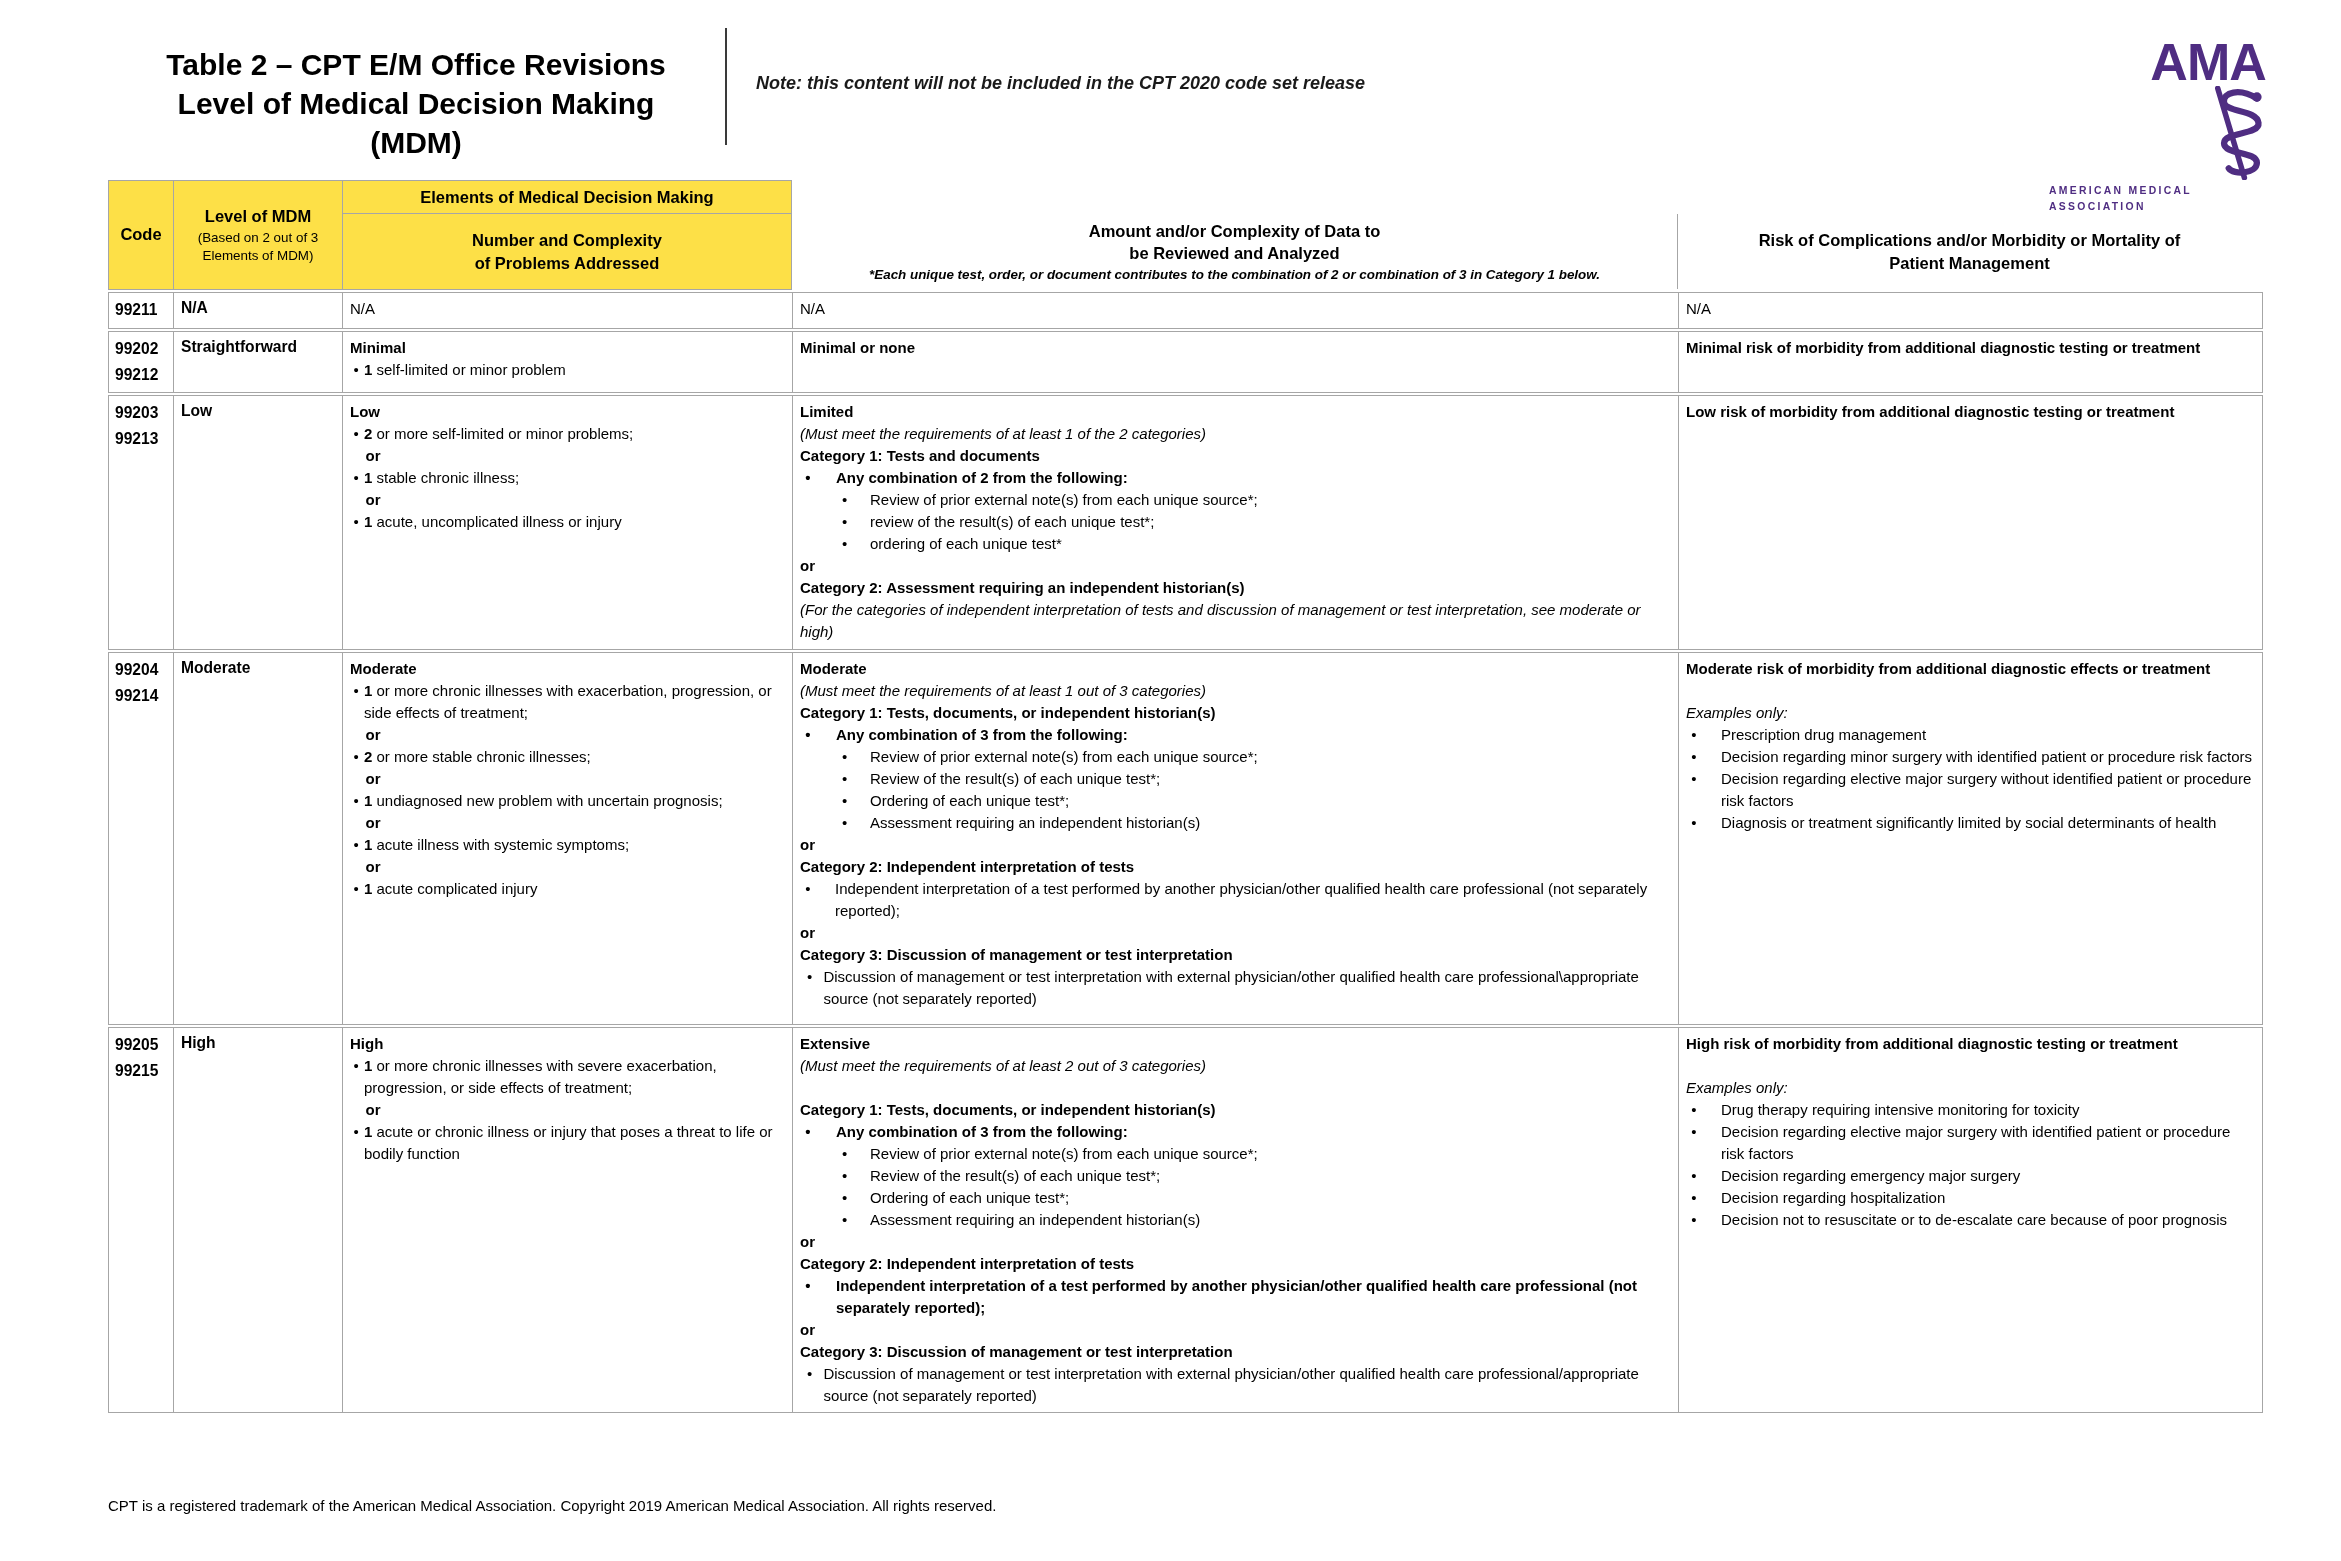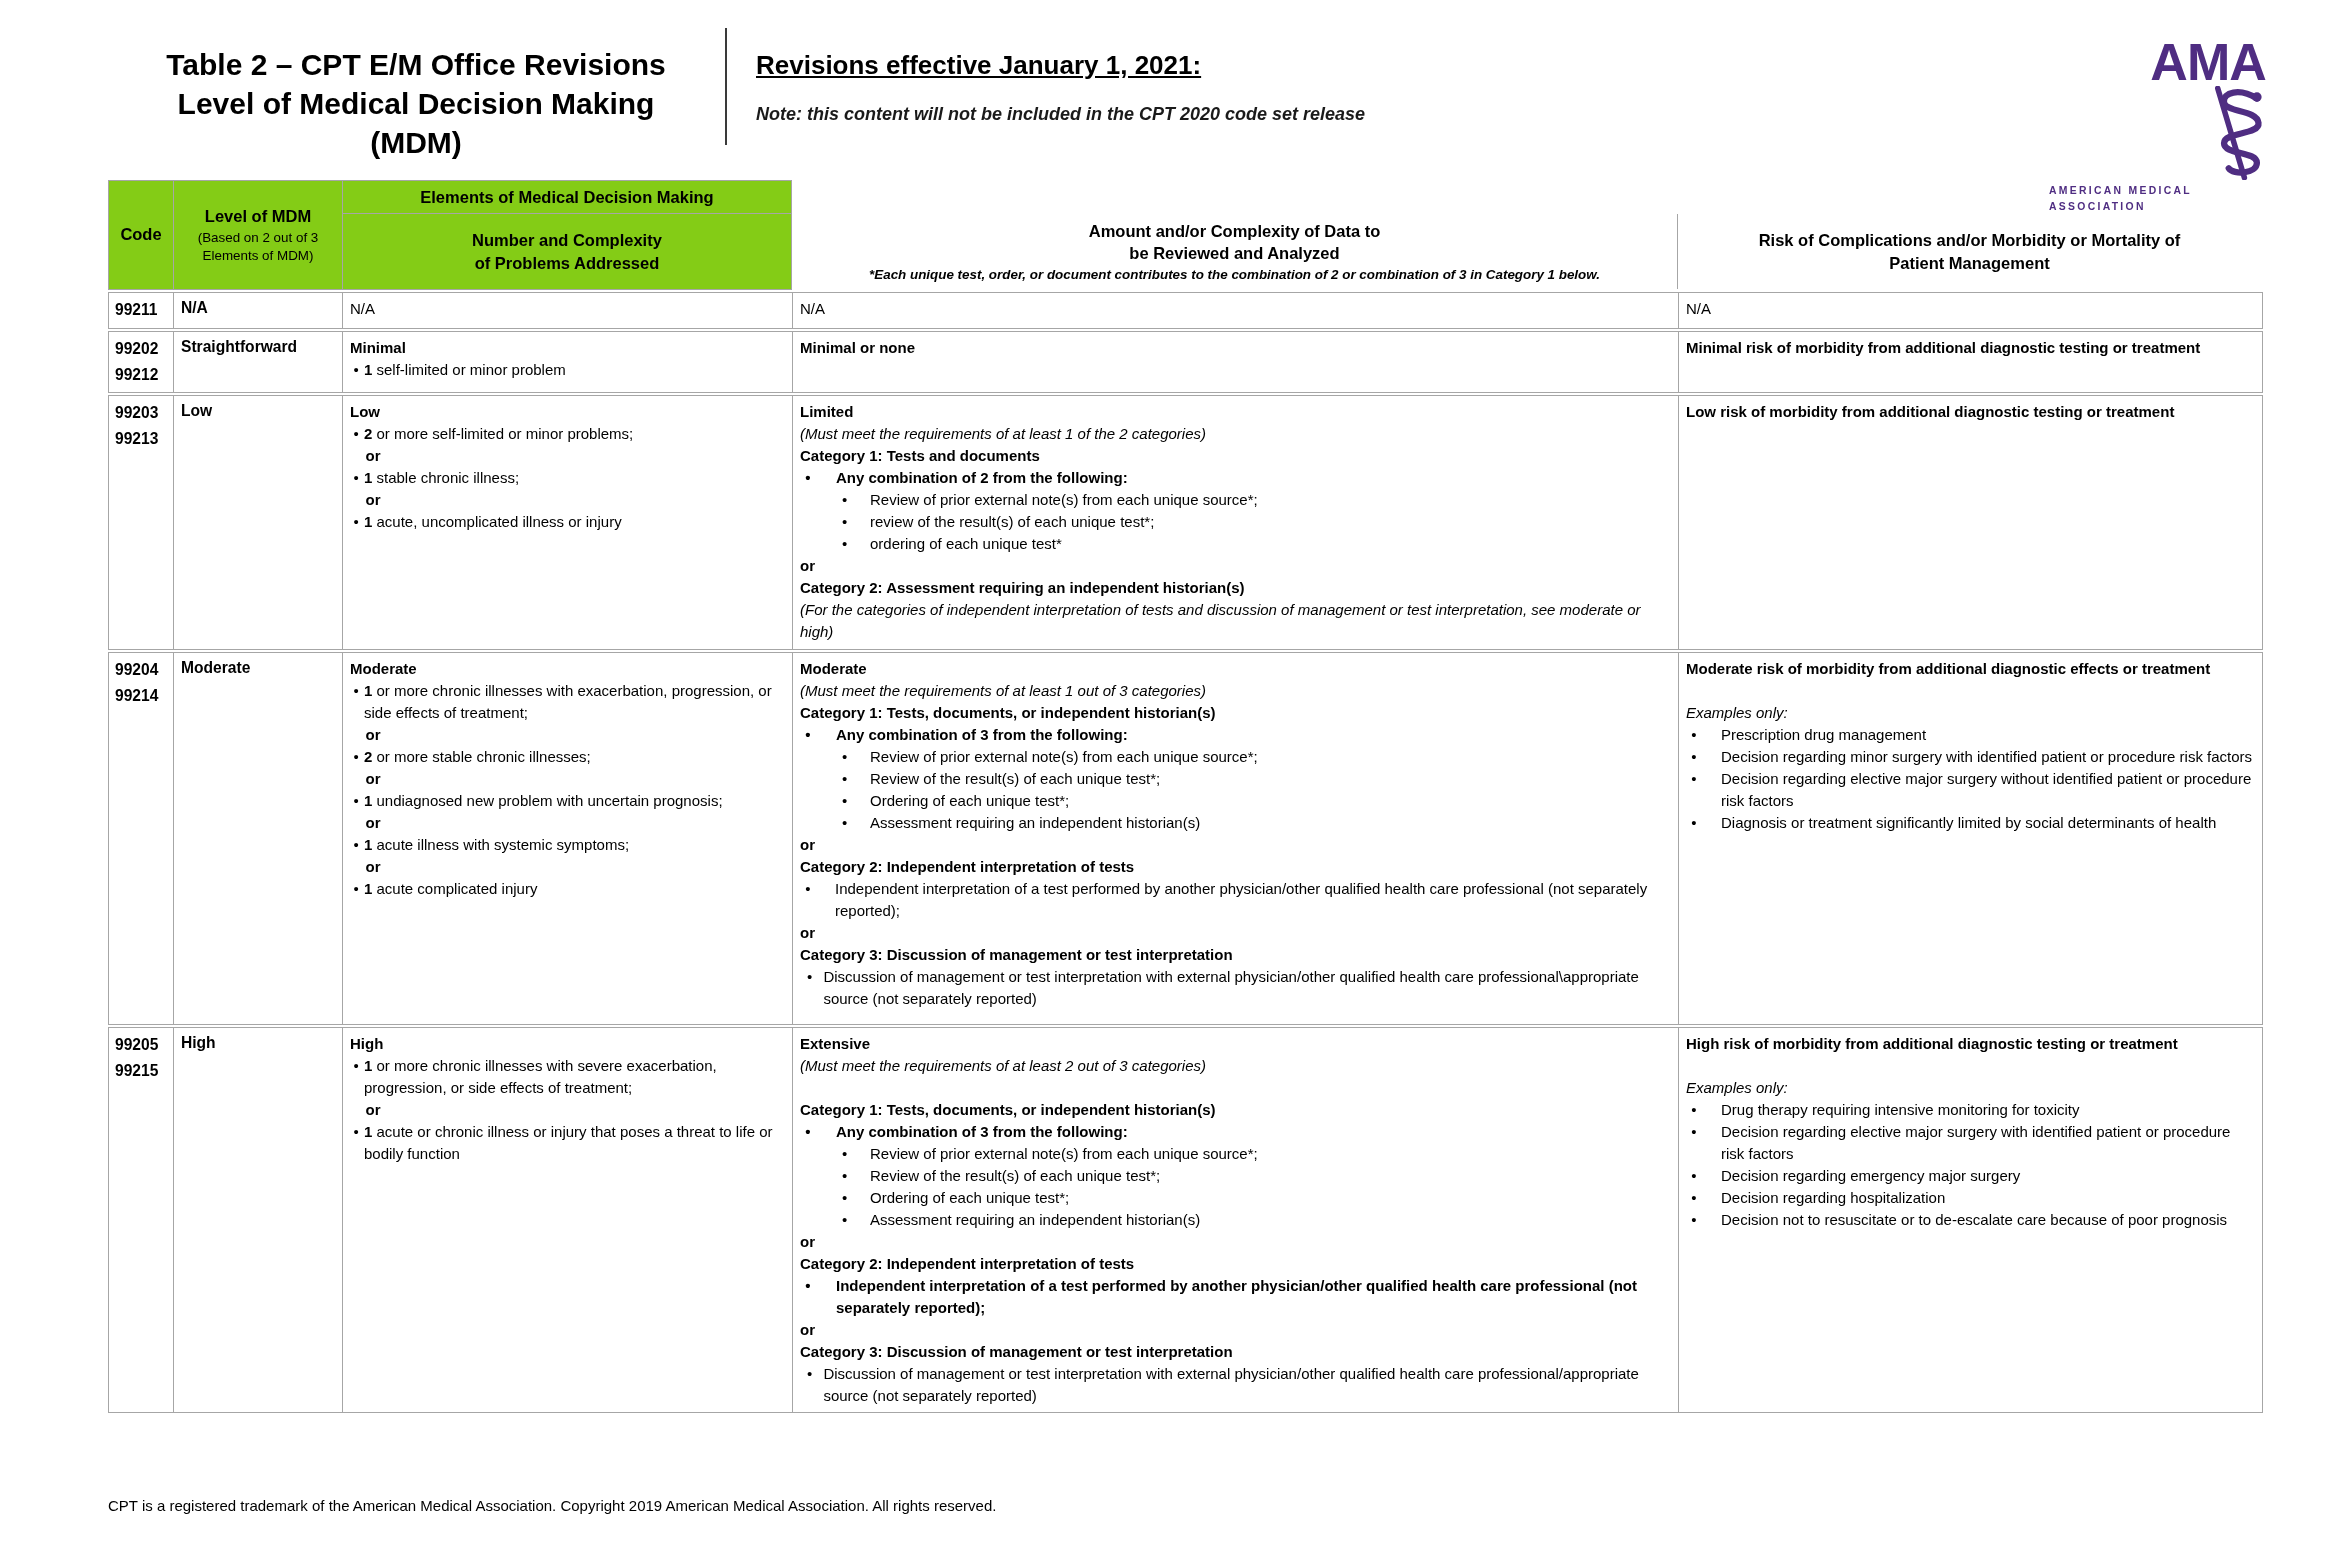--- a/index.html
+++ b/index.html
@@ -17,21 +17,21 @@
   .ama-logo{position:absolute;left:2049px;top:35px;width:217px;}
   .ama-top{display:flex;align-items:flex-end;flex-direction:column;}
   .ama-text{font-size:52px;font-weight:bold;color:#4f2d82;letter-spacing:-0.9px;line-height:54px;}
   .ama-sub{font-size:10.4px;font-weight:bold;color:#4f2d82;letter-spacing:2.3px;line-height:14px;margin-top:1.7px;}
   .caduceus{margin-left:-5.2px;margin-top:-3.5px;}
   
   table.mdm{position:absolute;left:108px;top:178px;width:2155px;table-layout:fixed;
     border-collapse:separate;border-spacing:0 2.6px;}
   th,td{box-sizing:border-box;border:1.7px solid #a6a6a6;border-right:none;vertical-align:top;padding:0;}
   th:last-child,td:last-child{border-right:1.7px solid #a6a6a6;}
-  th{background:#84cc16;font-weight:bold;}
+  th{background:#fde047;font-weight:bold;}
   .th-code,.th-level{vertical-align:middle;text-align:center;font-size:16.5px;line-height:1.3;}
   .level-sub{font-size:13.4px;font-weight:normal;line-height:1.3;margin-top:1.7px;padding:0 5.2px;}
   .th-banner{height:32px;display:flex;align-items:center;justify-content:center;
     font-size:16.5px;border-bottom:1.7px solid #a6a6a6;}
   .th-cols{display:grid;grid-template-columns:448px 886px 584px;min-height:75px;}
   .th-col{display:flex;flex-direction:column;justify-content:center;align-items:center;
     text-align:center;font-size:16.5px;line-height:1.38;padding:4.3px 8.7px;}
   .th-col + .th-col{border-left:1.7px solid #a6a6a6;}
   .th-note{font-size:13.4px;font-style:italic;line-height:1.25;margin-top:1.7px;}
   
@@ -53,21 +53,20 @@
 </style>
 </head>
 <body>
 
 <div class="doc-title">
   <div>Table 2 – CPT E/M Office Revisions</div>
   <div>Level of Medical Decision Making (MDM)</div>
 </div>
 <div class="header-divider"></div>
 <div class="rev-block">
-  <div class="rev-heading">Revisions effective January 1, 2021:</div>
   <div class="rev-note">Note: this content will not be included in the CPT 2020 code set release</div>
 </div>
 <div class="ama-logo">
   <div class="ama-top">
     <span class="ama-text">AMA</span>
     <span class="caduceus">
       <svg width="73" height="94" viewBox="0 0 90 120">
         <g fill="none" stroke="#4f2d82" stroke-linecap="round">
           <path d="M30 3 L64 117" stroke-width="7"></path>
           <path d="M80 16 C58 2 36 8 38 21 C40 34 80 30 82 47 C84 63 38 58 38 73 C38 88 80 83 80 98 C80 112 50 114 44 105" stroke-width="8"></path>

